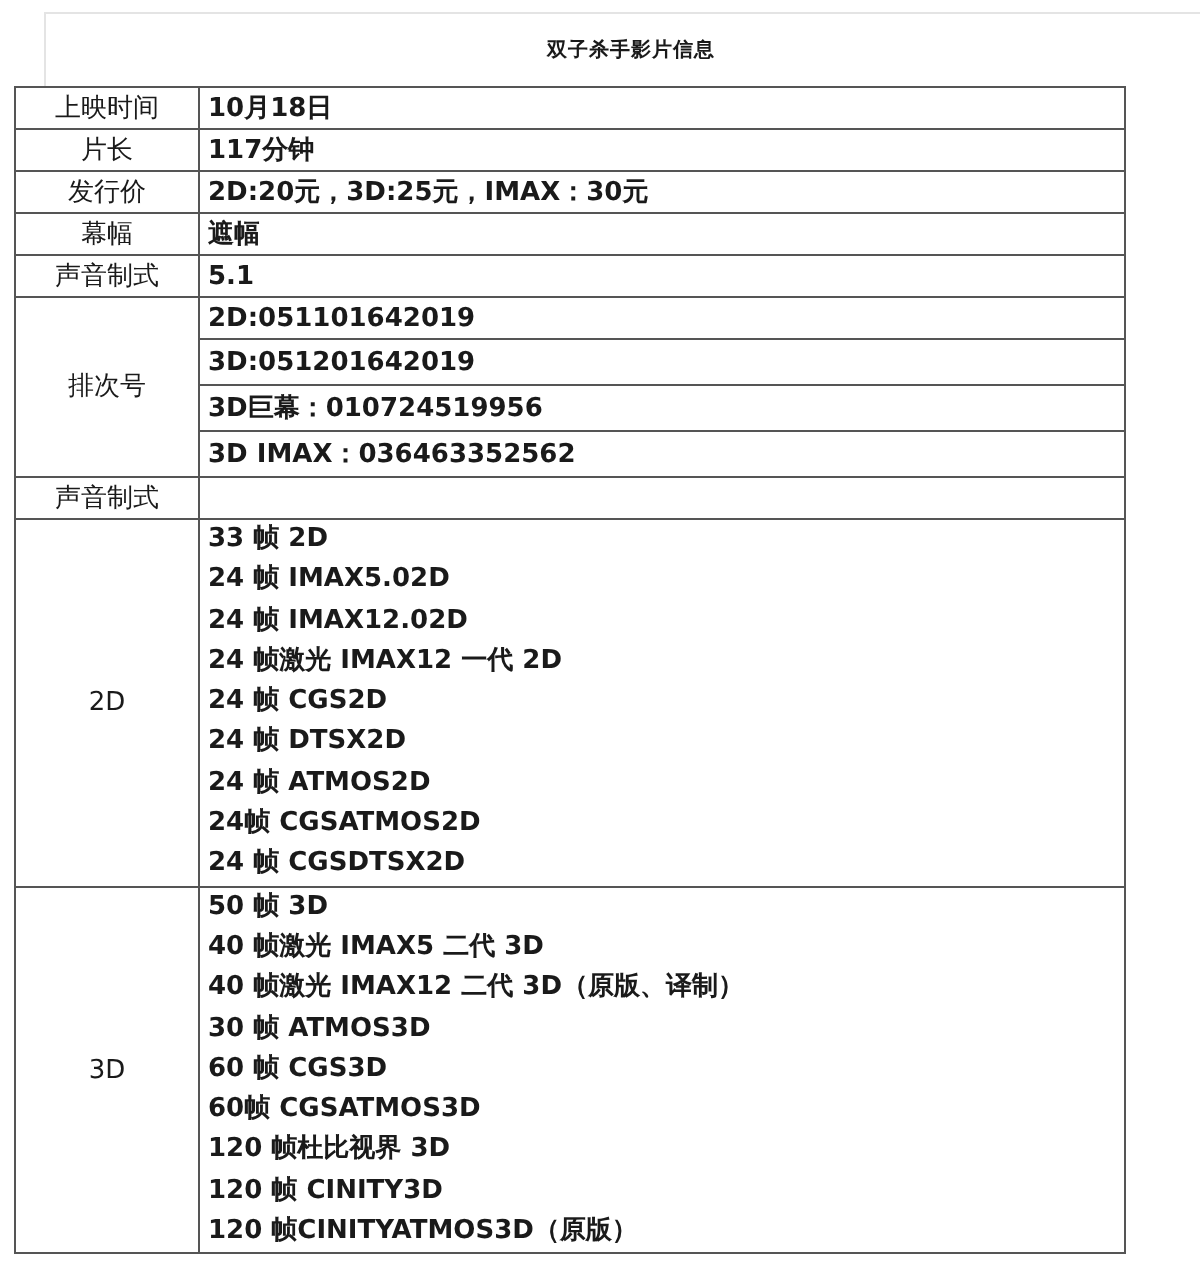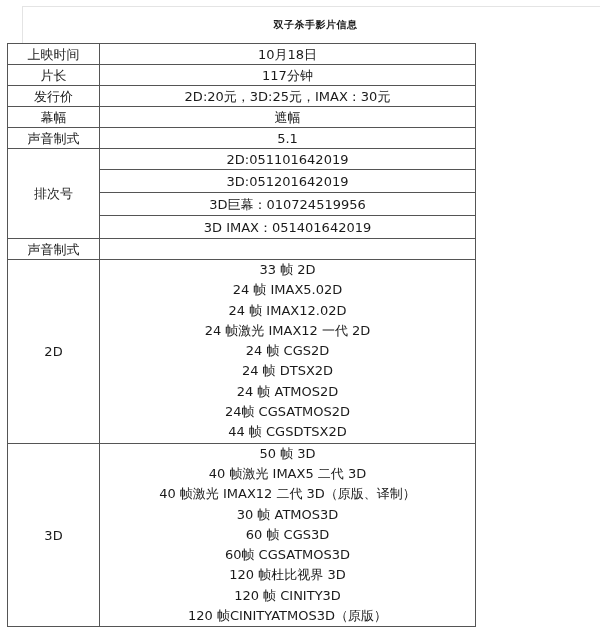--- a/index.html
+++ b/index.html
@@ -2,25 +2,25 @@
 <html><head>
 <meta charset="utf-8">
 <style>
   html, body { margin:0; padding:0; background:#ffffff; }
   body { width:600px; height:643px; position:relative; overflow:hidden;
          font-family:"DejaVu Sans","Liberation Sans",sans-serif; color:#1a1a1a; }
   .title-box { position:absolute; left:22px; top:6px; width:587px; height:37px;
                border:1px solid #e4e4e4; border-bottom:none; box-sizing:border-box;
                display:flex; align-items:center; justify-content:center;
                font-size:10px; font-weight:bold; letter-spacing:0.5px; }
-  table.info { position:absolute; left:7px; top:43px; width:469px;
+  table.info { position:absolute; left:7px; top:43px; width:556px;
                border-collapse:collapse; table-layout:fixed; font-size:13px;padding-left:20px; }
   table.info td { border:1.3px solid #555; padding:0 4px; line-height:19px; vertical-align:middle; }
   td.label { width:83px; text-align:center; }
-  td.value { text-align:center; }
+  td.value { text-align:left;font-weight:bold; }
   tr.r20 td { height:20px; }
   tr.r23 td { height:22px; }
   td.list { padding-top:2px; padding-bottom:2px; }
   .list-item { line-height:20.3px; white-space:nowrap; }
 </style>
 </head>
 <body>
 
 <div class="title-box">双子杀手影片信息</div>
 
@@ -50,38 +50,38 @@
     <td class="label" rowspan="4">排次号</td>
     <td class="value">2D:051101642019</td>
   </tr>
   <tr class="r23">
     <td class="value">3D:051201642019</td>
   </tr>
   <tr class="r23">
     <td class="value">3D巨幕：010724519956</td>
   </tr>
   <tr class="r23">
-    <td class="value">3D IMAX：051401642019</td>
+    <td class="value">3D IMAX：036463352562</td>
   </tr>
   <tr class="r20">
     <td class="label">声音制式</td>
     <td class="value"></td>
   </tr>
   <tr>
     <td class="label">2D</td>
     <td class="value list">
       <div class="list-item">33 帧 2D</div>
       <div class="list-item">24 帧 IMAX5.02D</div>
       <div class="list-item">24 帧 IMAX12.02D</div>
       <div class="list-item">24 帧激光 IMAX12 一代 2D</div>
       <div class="list-item">24 帧 CGS2D</div>
       <div class="list-item">24 帧 DTSX2D</div>
       <div class="list-item">24 帧 ATMOS2D</div>
       <div class="list-item">24帧 CGSATMOS2D</div>
-      <div class="list-item">44 帧 CGSDTSX2D</div>
+      <div class="list-item">24 帧 CGSDTSX2D</div>
     </td>
   </tr>
   <tr>
     <td class="label">3D</td>
     <td class="value list">
       <div class="list-item">50 帧 3D</div>
       <div class="list-item">40 帧激光 IMAX5 二代 3D</div>
       <div class="list-item">40 帧激光 IMAX12 二代 3D（原版、译制）</div>
       <div class="list-item">30 帧 ATMOS3D</div>
       <div class="list-item">60 帧 CGS3D</div>

